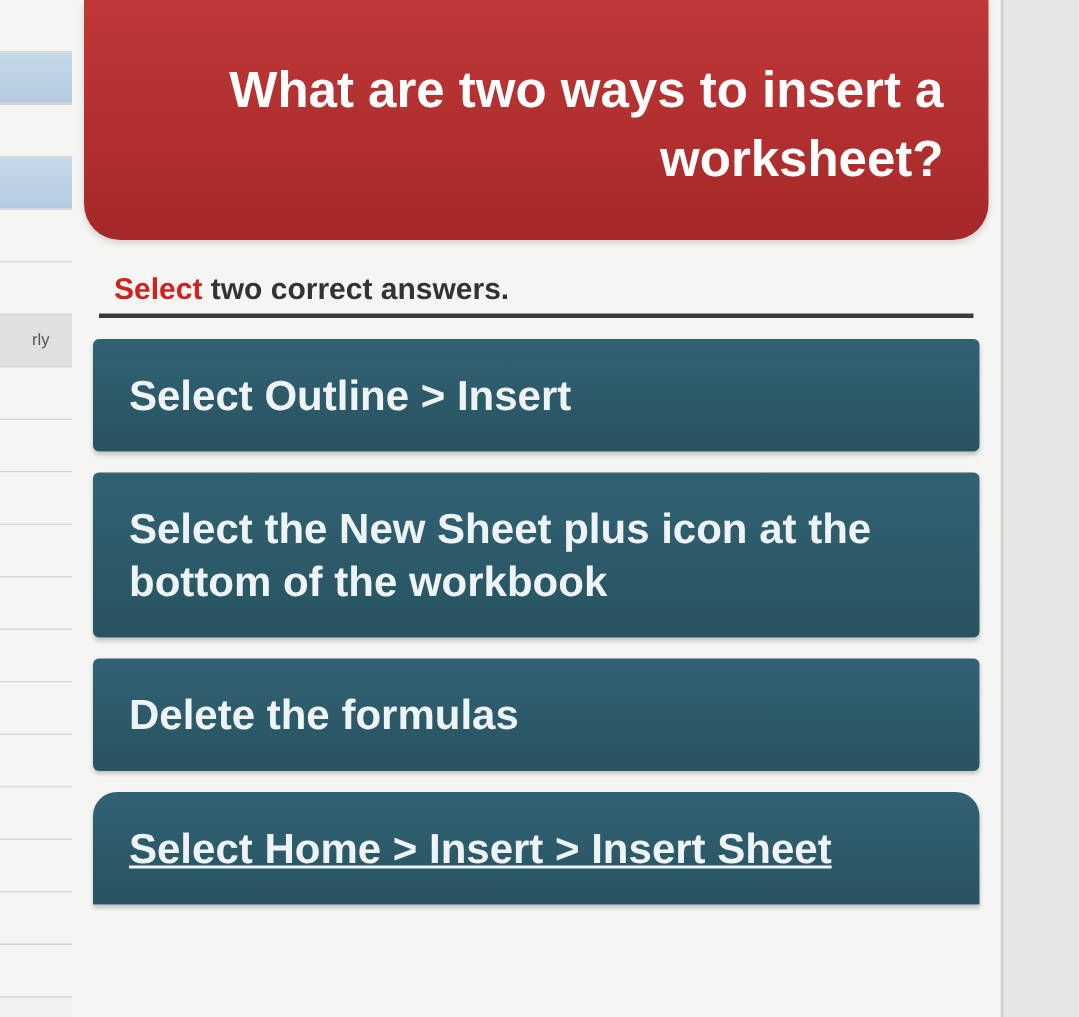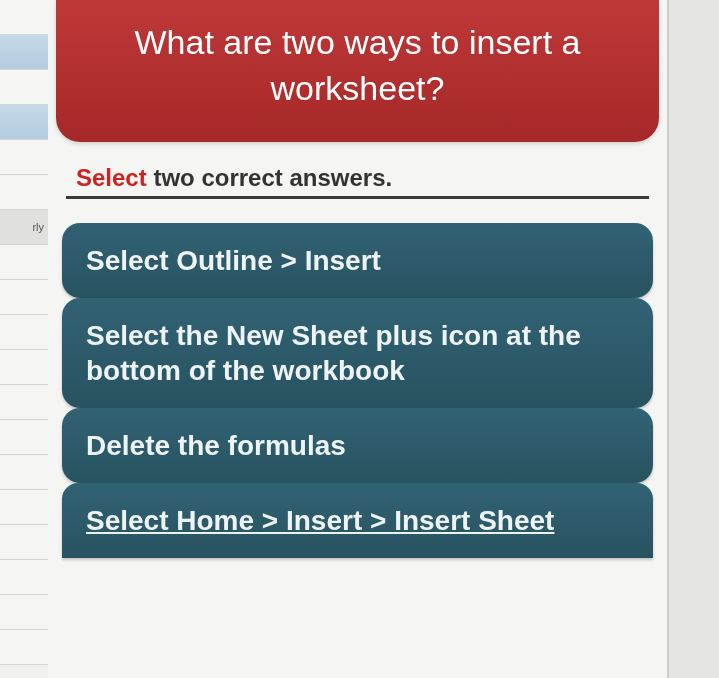--- a/index.html
+++ b/index.html
@@ -31,21 +31,21 @@
     .left-strip .row.blue {
       background: linear-gradient(to bottom, #c5d9e8, #b5cbe0);
     }
     .left-strip .row.sel {
       background: #e0e0de;
       font-size: 11px;
       color: #555;
       display: flex;
       align-items: center;
       justify-content: flex-end;
-      padding-right: 4px;
+      padding-right: 15px;
     }
     .right-strip {
       position: absolute;
       right: 0;
       top: 0;
       width: 52px;
       height: 100%;
       background: #e5e5e3;
       border-left: 2px solid #cfcfcd;
     }
@@ -56,53 +56,53 @@
       right: 52px;
       height: 100%;
       background: #f5f5f3;
       padding: 0 8px;
     }
     .question-box {
       background: #b32e2e;
       background: linear-gradient(to bottom, #bf3838, #a62828);
       color: #fff;
       border-radius: 0 0 24px 24px;
-      padding: 20px 30px 30px 30px;
-      text-align: center;
-      font-weight: normal;
+      padding: 38px 30px 30px 30px;
+      text-align: right;
+      font-weight: bold;
       font-size: 34px;
       line-height: 1.35;
       box-shadow: 0 2px 4px rgba(0,0,0,0.15);
     }
     .instruction {
       margin-top: 22px;
-      margin-bottom: 20px;
+      margin-bottom: 10px;
       padding: 0 10px;
-      font-size: 24px;
+      font-size: 20px;
       font-weight: bold;
       color: #333;
       border-bottom: 3px solid #3a3a3a;
       padding-bottom: 4px;
       display: inline-block;
       width: calc(100% - 20px);
       margin-left: 10px;
     }
     .instruction .highlight {
       color: #c22;
     }
     .options {
       padding: 4px 6px;
     }
     .option {
       background: #2b5a6a;
       background: linear-gradient(to bottom, #316274, #285360);
       color: #eef4f6;
-      border-radius: 18px;
+      border-radius: 4px;
       padding: 20px 24px;
-      margin-bottom: 0;
+      margin-bottom: 14px;
       font-size: 28px;
       font-weight: bold;
       line-height: 1.25;
       cursor: pointer;
       box-shadow: 0 2px 3px rgba(0,0,0,0.2);
     }
     .option:last-child {
       border-radius: 16px 16px 0 0;
       margin-bottom: 0;
       text-decoration: underline;

